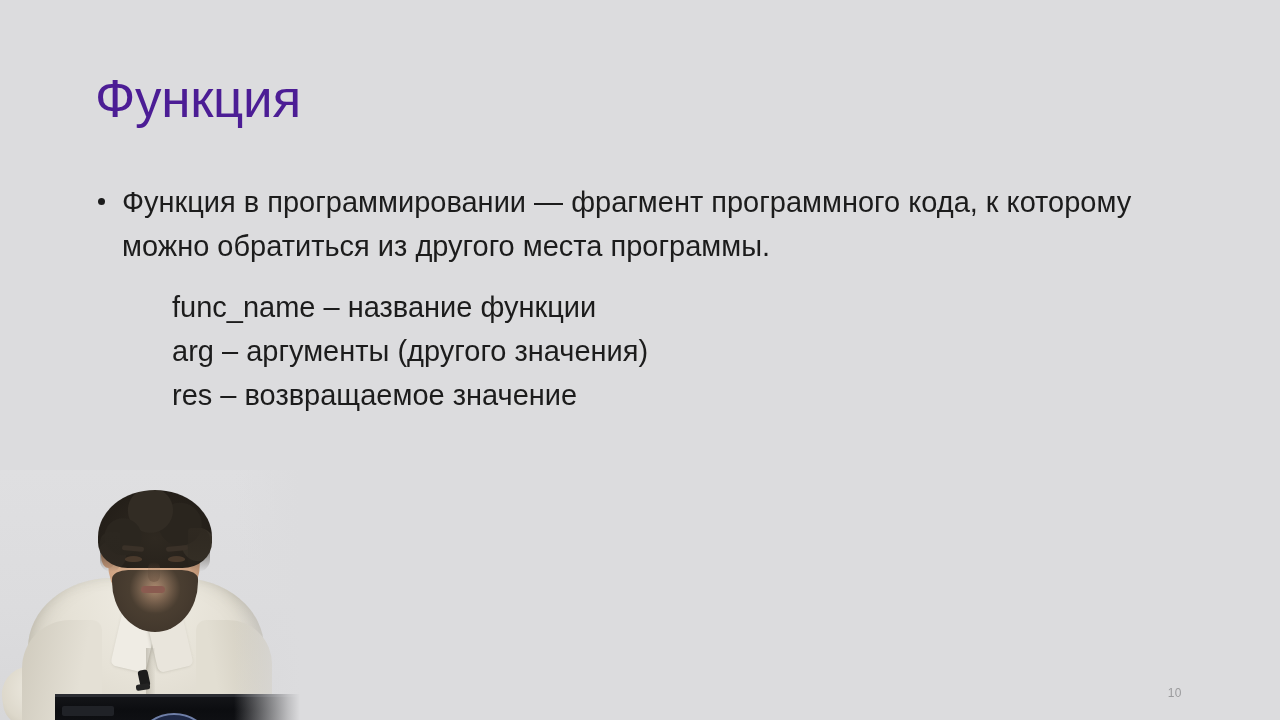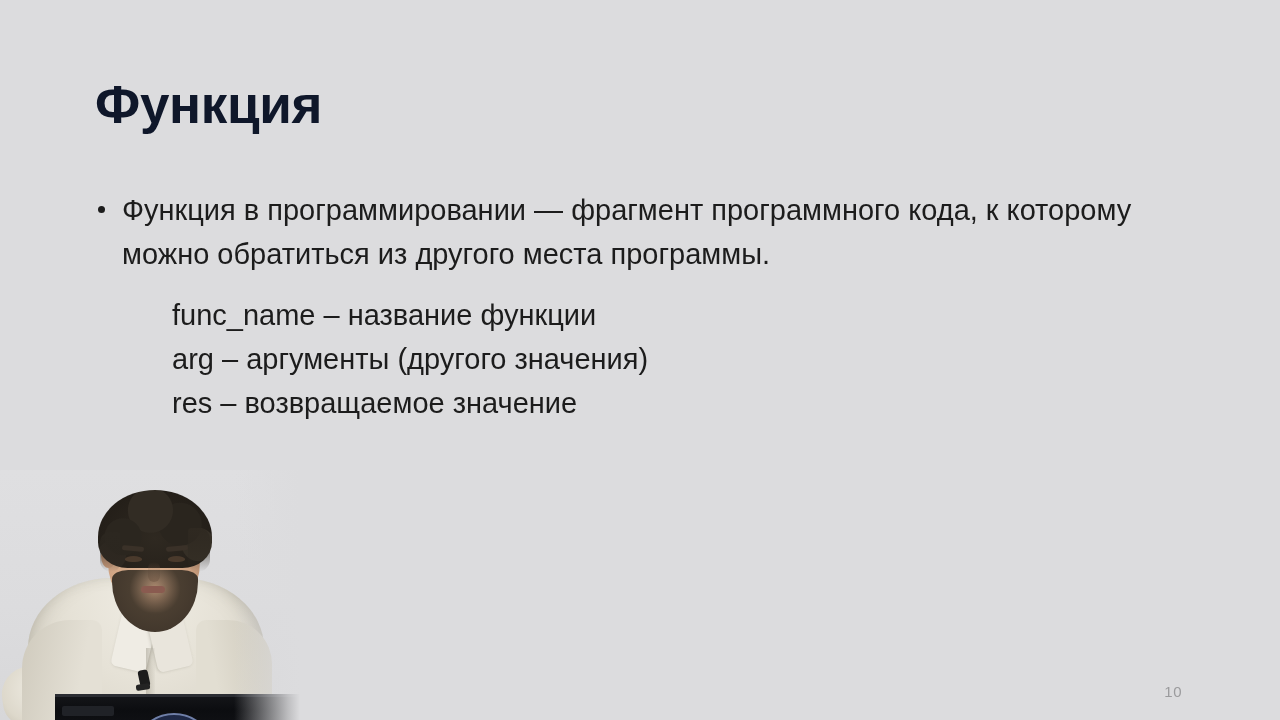--- a/index.html
+++ b/index.html
@@ -15,33 +15,33 @@
     overflow: hidden;
     background: #dcdcde;
     font-family: "Liberation Sans", sans-serif;
     -webkit-font-smoothing: antialiased;
   }
 
   
   .slide-title {
     position: absolute;
     left: 95px;
-    top: 74px;
+    top: 68px;
     font-size: 53px;
     line-height: 62px;
-    font-weight: 700;
-    color: #0f172a;
+    font-weight: 400;
+    color: #4c1d95;
     letter-spacing: -0.3px;
     white-space: nowrap;
   }
 
   .body-block {
     position: absolute;
     left: 96px;
-    top: 188px;
+    top: 180px;
     width: 1110px;
     color: #1c1c1c;
     font-size: 29px;
     line-height: 44px;
     font-weight: 400;
   }
 
   .bullet-row {
     position: relative;
     padding-left: 26px;
@@ -70,21 +70,21 @@
     margin-left: 76px;
     white-space: nowrap;
   }
   .gap-sm { height: 6px; }
   .gap-md { height: 9px; }
 
   .page-number {
     position: absolute;
     right: 98px;
     bottom: 20px;
-    font-size: 15px;
+    font-size: 12px;
     color: #9b9b9d;
     letter-spacing: 0.5px;
   }
 
   
   .pip-video {
     position: absolute;
     left: 0px;
     bottom: 0px;
     width: 300px;

